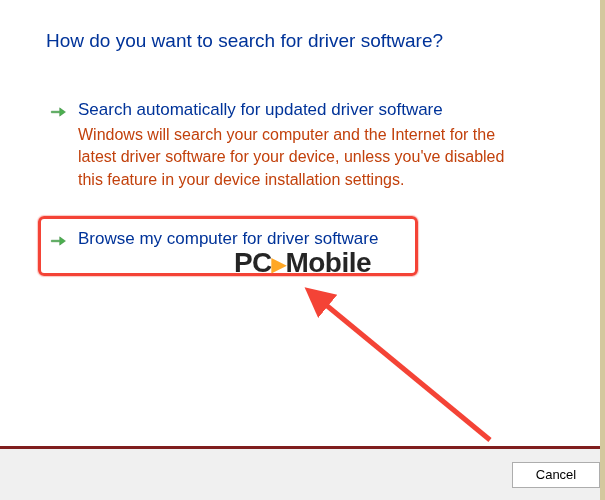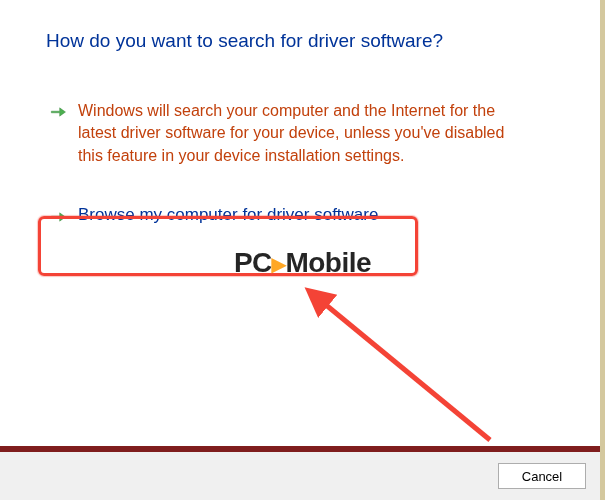--- a/index.html
+++ b/index.html
@@ -97,25 +97,24 @@
       display: inline-block;
       transform: translateY(1px);
     }
     .button-bar {
       position: absolute;
       bottom: 0;
       left: 0;
       right: 5px;
       height: 54px;
       background: #f0f0f0;
-      border-top: 6px solid #7f1d1d;
+      border-top: 3px solid #7f1d1d;
       display: flex;
       justify-content: flex-end;
       align-items: center;
-      padding-right: 14px;
     }
     .btn {
       min-width: 88px;
       height: 26px;
       background: #ffffff;
       border: 1px solid #adadad;
       font-size: 13px;
       color: #000000;
       cursor: pointer;
       padding: 0 12px;
@@ -126,20 +125,21 @@
 
 <div class="main-content">
   <h1 class="page-title">How do you want to search for driver software?</h1>
 
   <div class="option">
     <span class="option-icon">
       <svg viewBox="0 0 24 24" width="20" height="20">
         <path class="arrow-icon" d="M4 11 L14 11 L14 7 L21 12 L14 17 L14 13 L4 13 Z"></path>
       </svg>
     </span>
+    <div class="option-title">Search automatically for updated driver software</div>
     <div class="option-desc">Windows will search your computer and the Internet for the latest driver software for your device, unless you've disabled this feature in your device installation settings.</div>
   </div>
 
   <div class="option">
     <span class="option-icon">
       <svg viewBox="0 0 24 24" width="20" height="20">
         <path class="arrow-icon" d="M4 11 L14 11 L14 7 L21 12 L14 17 L14 13 L4 13 Z"></path>
       </svg>
     </span>
     <div class="option-title">Browse my computer for driver software</div>

